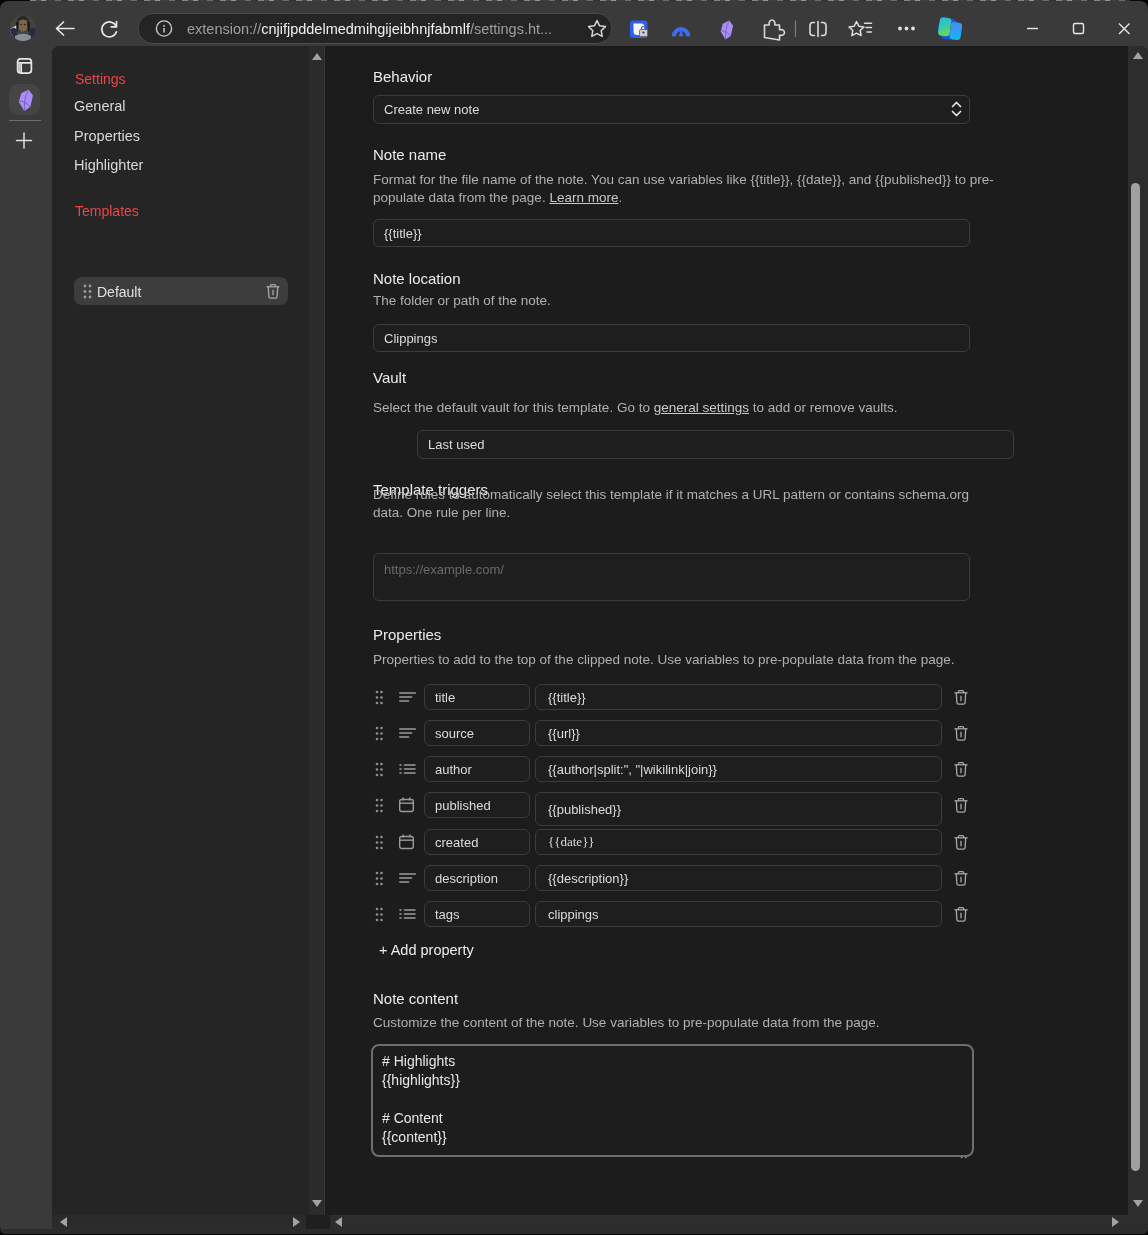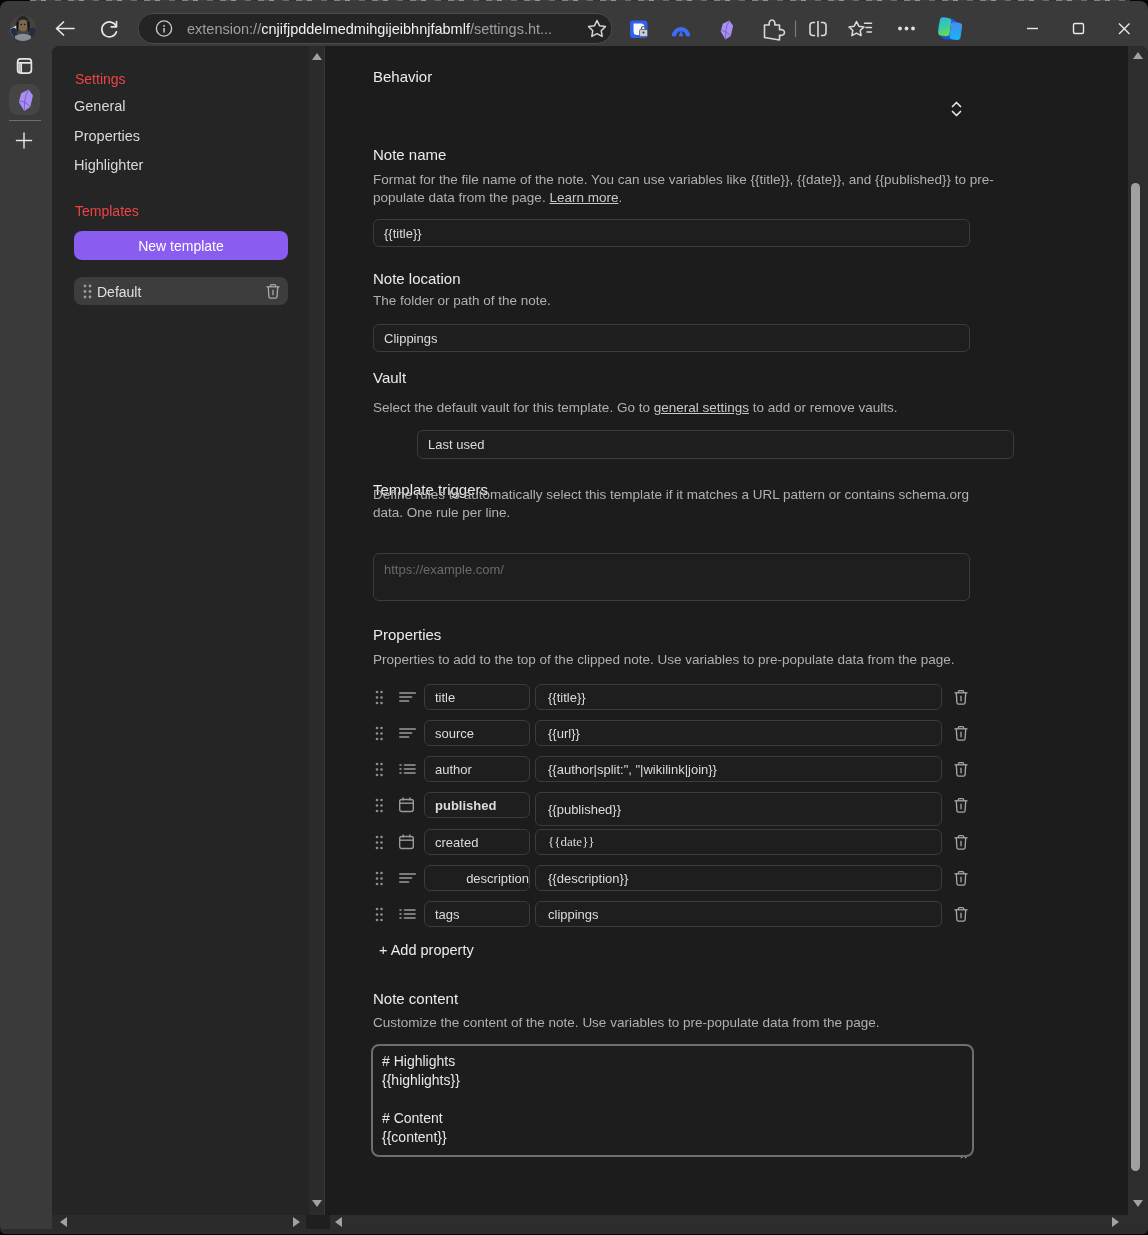--- a/index.html
+++ b/index.html
@@ -169,31 +169,33 @@
   <div class="abs" style="left:1076px;top:0;width:20px;height:1169px;background:#2d2d2d;"></div>
   <div class="abs tri-up" style="left:1081px;top:6px;"></div>
   <div class="abs" style="left:1079px;top:137px;width:9px;height:988px;background:#a0a0a0;border-radius:5px;"></div>
   <div class="abs tri-dn" style="left:1081px;top:1154px;"></div>
 
   <div class="abs navgray" style="left:23px;top:25px;">Settings</div>
   <div class="abs navitem" style="left:22px;top:52px;">General</div>
   <div class="abs navitem" style="left:22px;top:82px;">Properties</div>
   <div class="abs navitem" style="left:22px;top:111px;">Highlighter</div>
   <div class="abs navgray" style="left:23px;top:157px;">Templates</div>
-  <div class="abs" style="left:22px;top:185px;width:214px;height:29px;background:#8a5cf0;border-radius:8px;color:#fff;font-size:14px;display:flex;align-items:center;justify-content:center;">New template</div>
   <div class="abs" style="left:22px;top:231px;width:214px;height:28px;background:#3d3d3d;border-radius:8px;"></div>
   <svg class="abs" style="left:31px;top:238px;" width="9" height="15">
       <use href="#i-drag2"></use>
     </svg>
   <div class="abs" style="left:45px;top:238px;color:#e0e0e0;font-size:14px;">Default</div>
   <svg class="abs" style="left:213px;top:237px;" width="16" height="16">
       <use href="#i-trash"></use>
     </svg>
 
   <div class="h2" style="left:321px;top:22px;">Behavior</div>
+  <div class="field" style="left:321px;top:49px;width:597px;height:29px;">
+      <span class="ptext">Create new note</span>
+    </div>
   <svg class="abs" style="left:899px;top:55px;" width="11" height="16">
       <use href="#i-chev"></use>
     </svg>
   <svg class="abs" style="left:899px;top:390px;" width="11" height="16">
       <use href="#i-chev"></use>
     </svg>
   <svg class="abs" style="left:908px;top:545px;" width="10" height="10">
       <use href="#i-resize"></use>
     </svg>
   <svg class="abs" style="left:908px;top:1103px;" width="10" height="10">
@@ -325,21 +327,21 @@
       </div>
   <svg class="abs" style="left:901px;top:715px;" width="16" height="16">
         <use href="#i-trash"></use>
       </svg>
   <svg class="abs" style="left:323px;top:752px;" width="9" height="15">
         <use href="#i-drag"></use>
       </svg>
   <svg class="abs" style="left:347px;top:751px;" width="16" height="16">
         <use href="#i-cal"></use>
       </svg>
-  <div class="field" style="left:372px;top:746px;width:106px;height:26px;font-weight:bold;">
+  <div class="field" style="left:372px;top:746px;width:106px;height:26px;">
         <span class="ptext">published</span>
       </div>
   <div class="field" style="left:483px;top:746px;width:407px;height:34px;">
         <span style="padding-left:12px;">{{published}}</span>
       </div>
   <svg class="abs" style="left:901px;top:751px;" width="16" height="16">
         <use href="#i-trash"></use>
       </svg>
   <svg class="abs" style="left:323px;top:789px;" width="9" height="15">
         <use href="#i-drag"></use>
@@ -355,21 +357,21 @@
       </div>
   <svg class="abs" style="left:901px;top:788px;" width="16" height="16">
         <use href="#i-trash"></use>
       </svg>
   <svg class="abs" style="left:323px;top:825px;" width="9" height="15">
         <use href="#i-drag"></use>
       </svg>
   <svg class="abs" style="left:347px;top:827px;" width="18" height="11">
         <use href="#i-text"></use>
       </svg>
-  <div class="field" style="left:372px;top:819px;width:106px;height:26px;justify-content:flex-end;">
+  <div class="field" style="left:372px;top:819px;width:106px;height:26px;">
         <span class="ptext">description</span>
       </div>
   <div class="field" style="left:483px;top:819px;width:407px;height:26px;">
         <span style="padding-left:12px;">{{description}}</span>
       </div>
   <svg class="abs" style="left:901px;top:824px;" width="16" height="16">
         <use href="#i-trash"></use>
       </svg>
   <svg class="abs" style="left:323px;top:861px;" width="9" height="15">
         <use href="#i-drag"></use>

